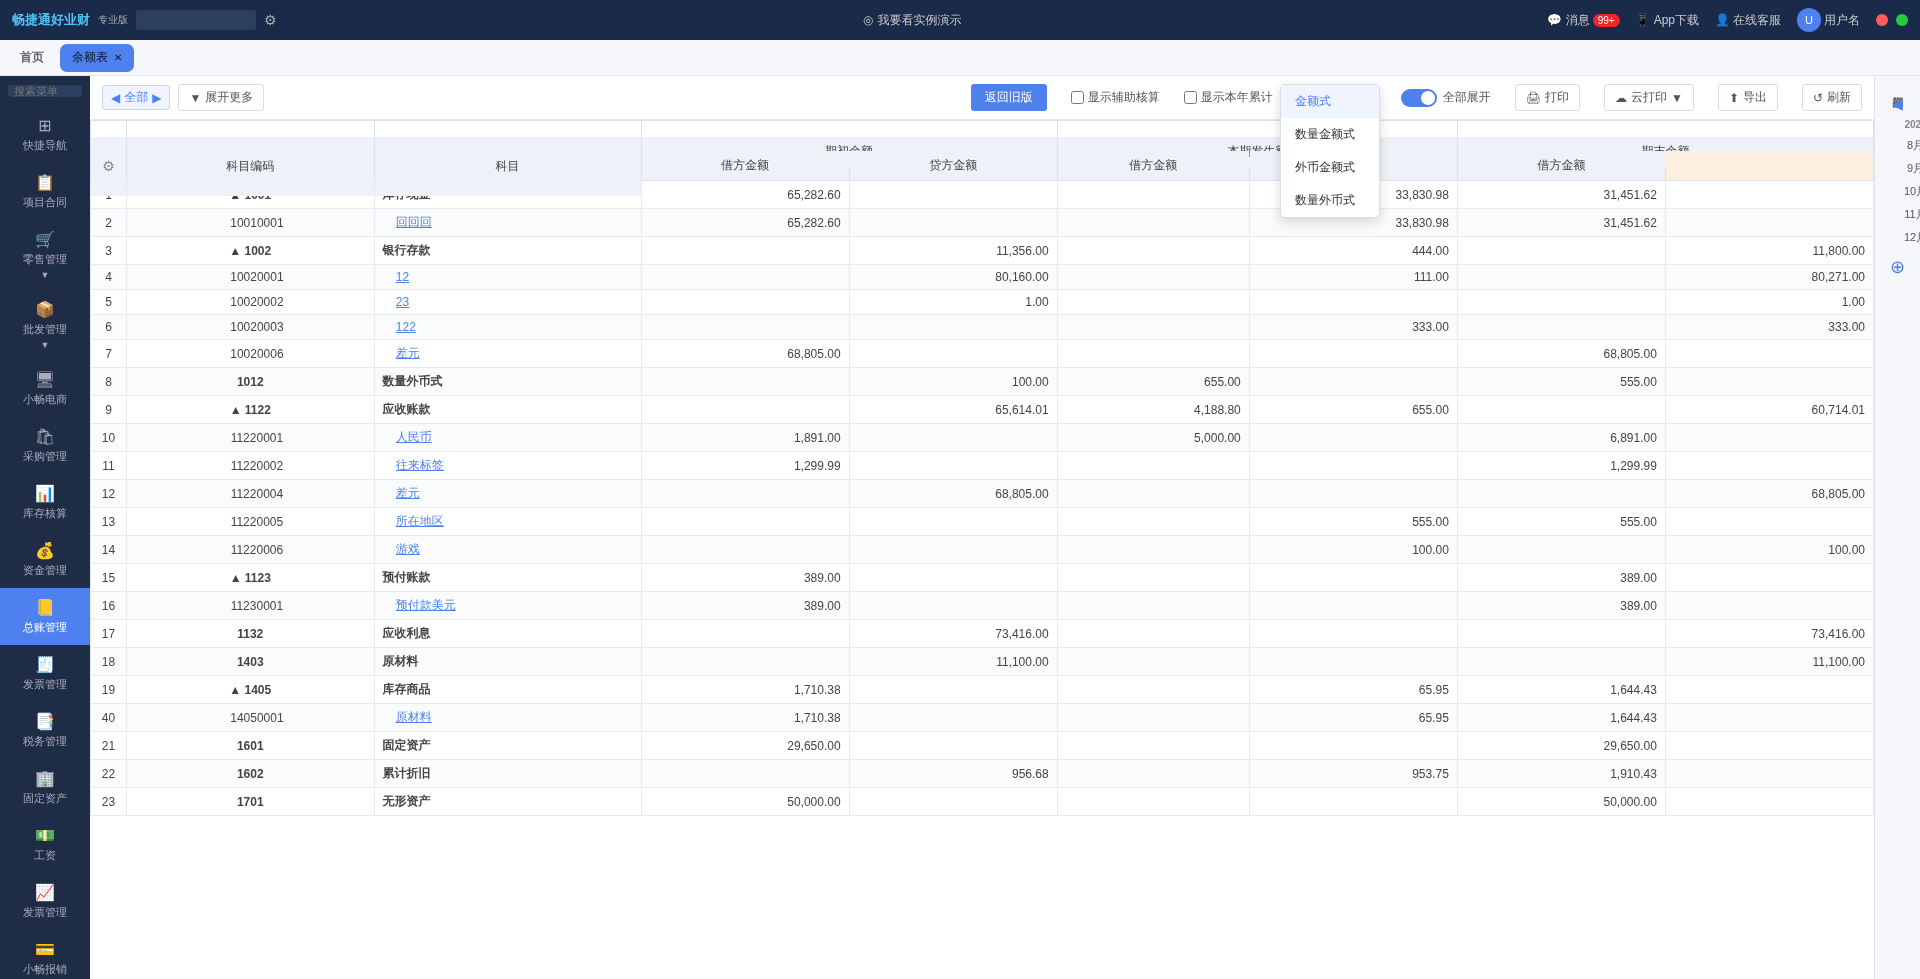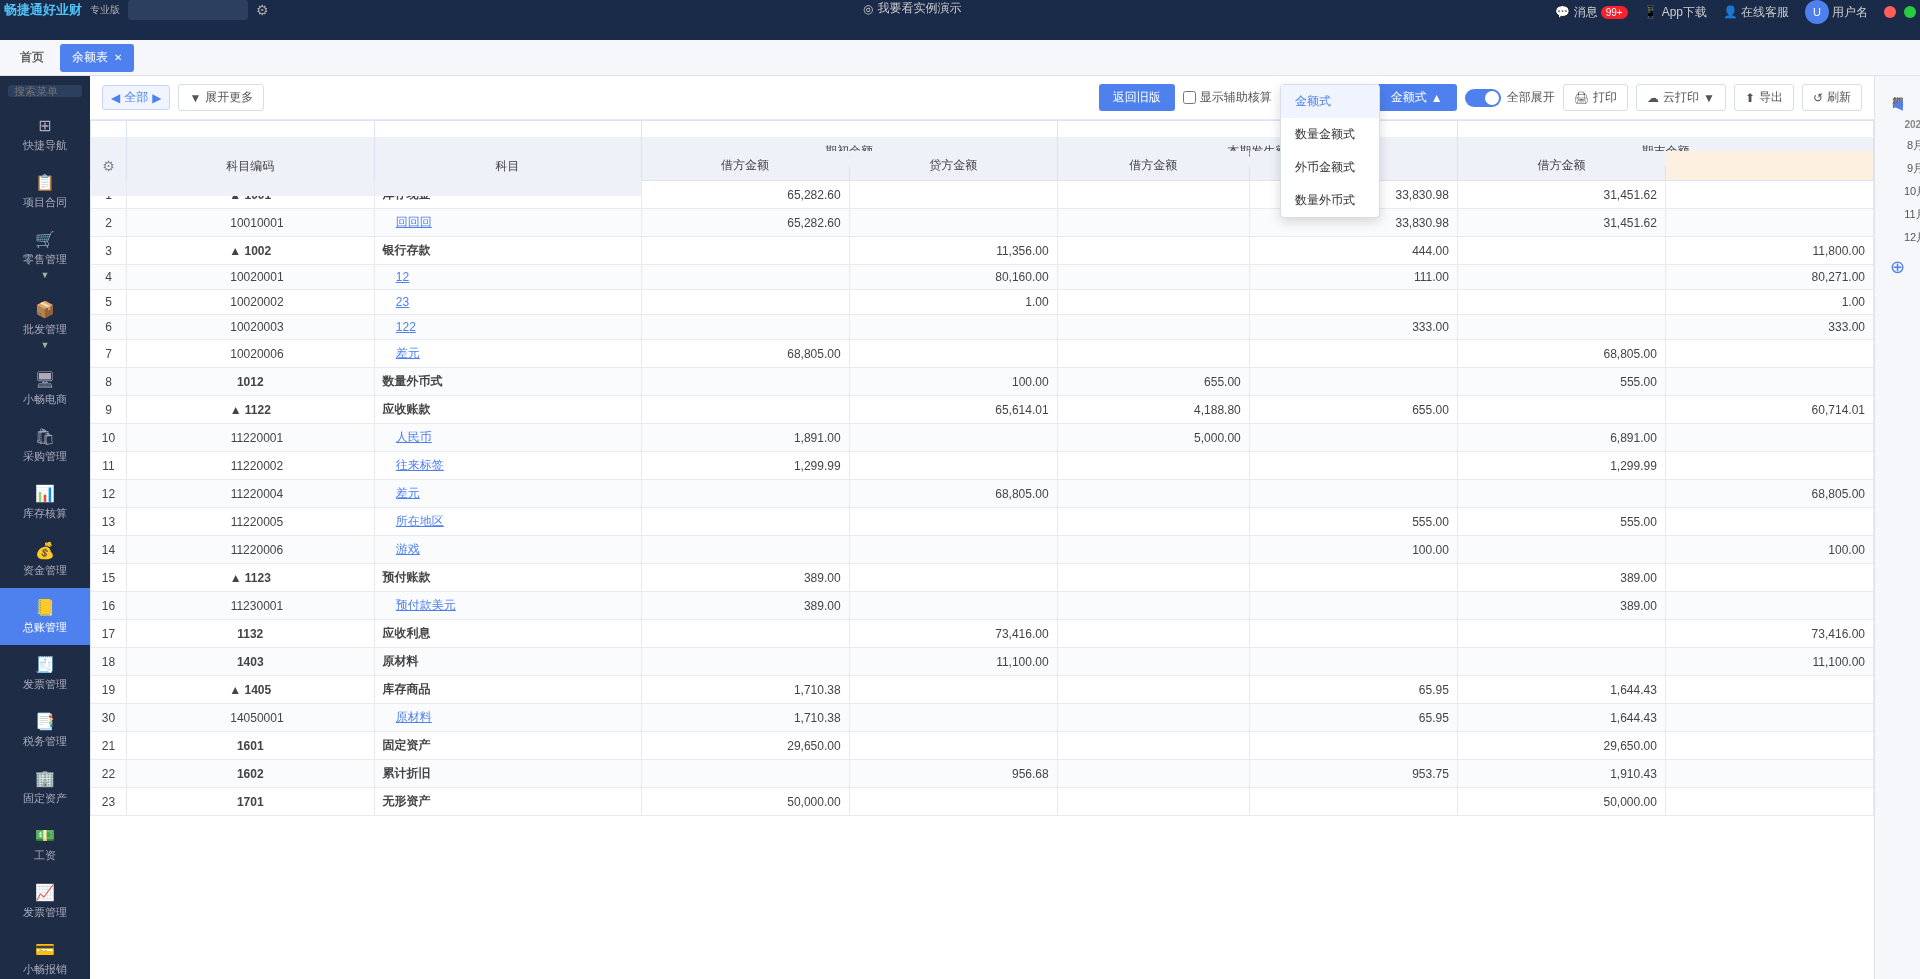--- a/index.html
+++ b/index.html
@@ -3,22 +3,22 @@
   <meta charset="utf-8">
   <style>
     * { box-sizing: border-box; margin: 0; padding: 0; }
     body { font-family: 'Microsoft YaHei', sans-serif; font-size: 12px; background: #f0f2f5; color: #333; overflow: hidden; }
 
     
     .top-bar {
       height: 40px;
       background: #1a2b4a;
       display: flex;
-      align-items: flex-start;
-      padding: 0 4px;
+      align-items: center;
+      padding: 0 12px;
       color: #fff;
       justify-content: space-between;
     }
     .top-bar-left { display: flex; align-items: center; gap: 8px; }
     .top-bar-logo { color: #4fc3f7; font-size: 13px; font-weight: bold; }
     .top-bar-edition { font-size: 10px; color: #aaa; }
     .top-bar-search { background: #2d3f5e; border: none; border-radius: 3px; color: #ccc; padding: 3px 8px; width: 120px; font-size: 12px; }
     .top-bar-center { display: flex; align-items: center; gap: 16px; font-size: 12px; }
     .top-bar-right { display: flex; align-items: center; gap: 16px; font-size: 12px; color: #ccc; }
     .badge { background: #f5222d; color: #fff; border-radius: 8px; padding: 1px 5px; font-size: 10px; }
@@ -39,21 +39,22 @@
       display: flex;
       align-items: center;
       gap: 6px;
       cursor: pointer;
       border-radius: 3px;
       font-size: 12px;
       color: #666;
     }
     .tab-item.active {
       background: #4e80ee;
-      color: #ffffff;
+      color: #0f172a;
+      border-radius: 7px;
     }
     .tab-home { color: #666; font-size: 12px; font-weight: bold; }
     .tab-close { font-size: 10px; color: inherit; }
 
     
     .layout { display: flex; height: calc(100vh - 76px); }
 
     
     .sidebar {
       width: 90px;
@@ -117,21 +118,21 @@
       align-items: center;
       gap: 4px;
       background: #fff;
       border: 1px solid #d9dde6;
       border-radius: 3px;
       padding: 4px 10px;
       font-size: 12px;
       cursor: pointer;
       color: #555;
     }
-    .toolbar-right { margin-left: auto; display: flex; align-items: center; gap: 8px; }
+    .toolbar-right { margin-left: auto; display: flex; align-items: center; gap: 24px; }
     .btn-back {
       background: #4e80ee;
       color: #fff;
       border: none;
       border-radius: 3px;
       padding: 5px 14px;
       font-size: 12px;
       cursor: pointer;
     }
     .btn-action {
@@ -697,21 +698,21 @@
       <td class="td-code">▲ 1405</td>
       <td class="td-name"><strong>库存商品</strong></td>
       <td class="td-num">1,710.38</td>
       <td class="td-num"></td>
       <td class="td-num"></td>
       <td class="td-num">65.95</td>
       <td class="td-num">1,644.43</td>
       <td class="td-num"></td>
     </tr>
             <tr>
-      <td class="td-code">30</td>
+      <td class="td-code">40</td>
       <td class="td-code">&nbsp;&nbsp;&nbsp;&nbsp;14050001</td>
       <td class="td-name">&nbsp;&nbsp;&nbsp;&nbsp;<span class="underline">原材料</span></td>
       <td class="td-num">1,710.38</td>
       <td class="td-num"></td>
       <td class="td-num"></td>
       <td class="td-num">65.95</td>
       <td class="td-num">1,644.43</td>
       <td class="td-num"></td>
     </tr>
             <tr class="row-level1">

